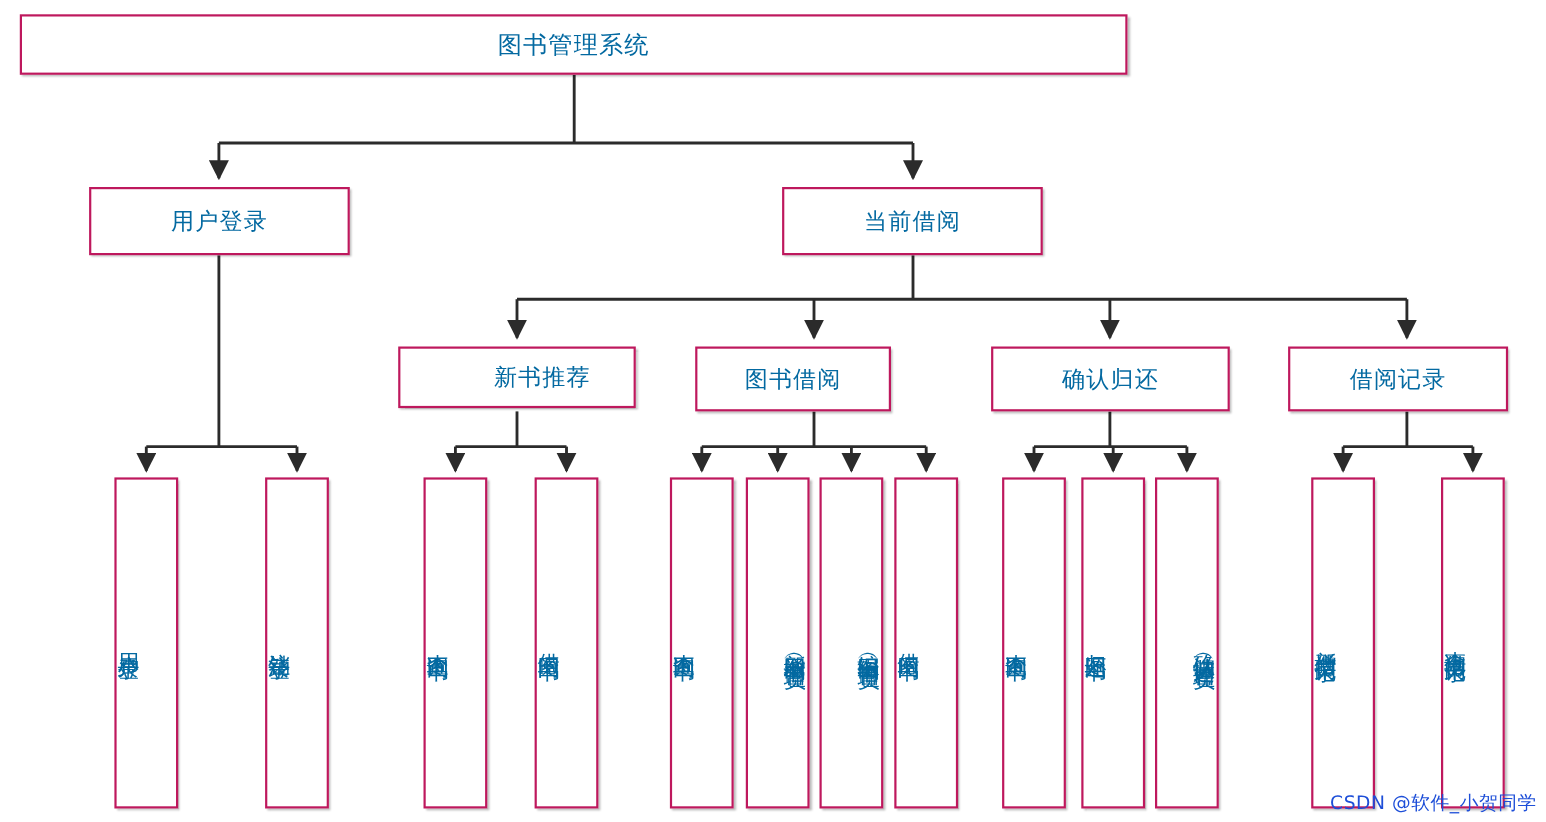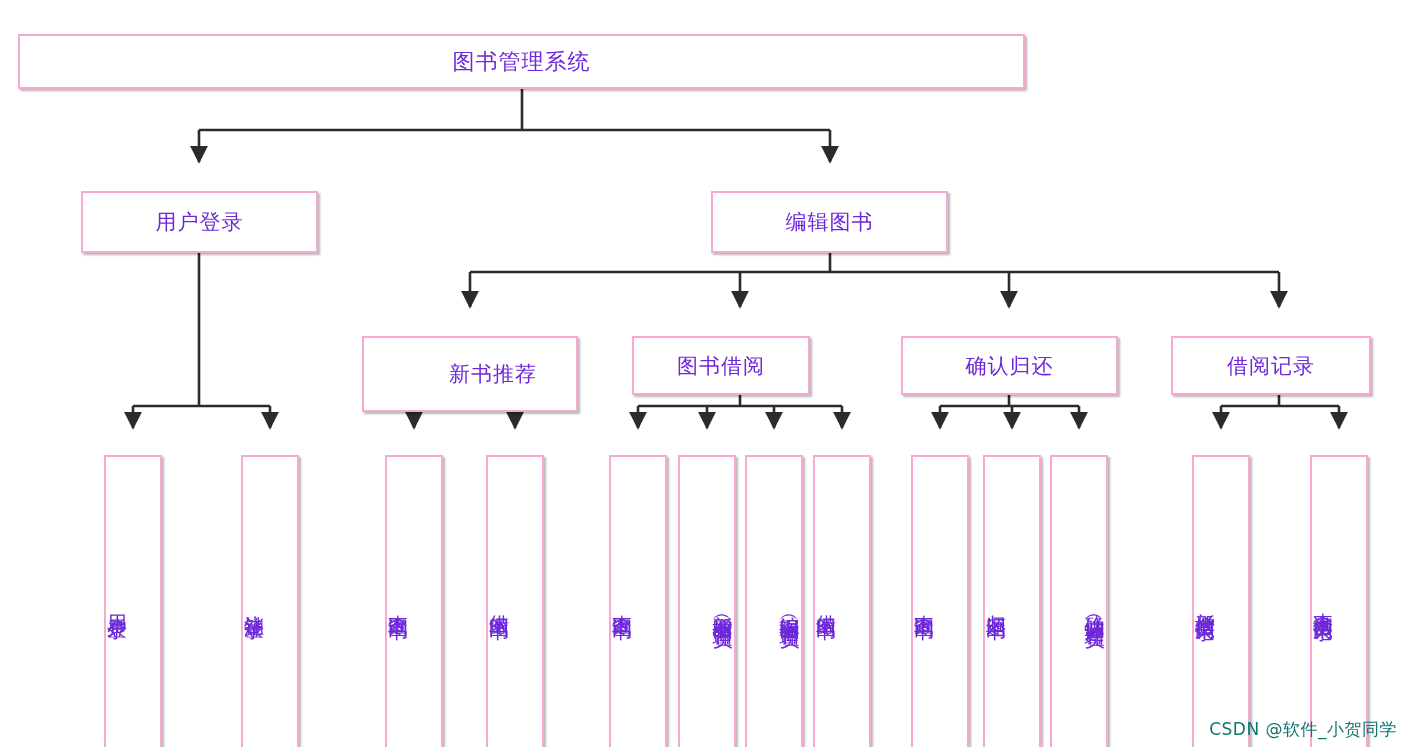--- a/index.html
+++ b/index.html
@@ -9,29 +9,28 @@
     font-family:"DejaVu Sans","Liberation Sans",sans-serif;
     overflow:hidden;
     position:relative;
   }
   #canvas{position:absolute;left:0;top:0;width:1405px;height:747px;}
 
   
   .node{
     position:absolute;
     background:#ffffff;
-    border:2px solid #f9a8d4;
+    border:2px solid #be185d;
     box-sizing:border-box;
     box-shadow:2px 2px 2px rgba(0,0,0,0.28);
     display:flex;
     align-items:center;
     justify-content:center;
-    color:#6d28d9;
+    color:#0369a1;
     letter-spacing:1px;
-    margin-top:21px;
   }
   .node.h{      
     font-size:21px;
   }
   .node.title{
     font-size:22px;
   }
   .node.v{      
     writing-mode:vertical-rl;
     text-orientation:upright;
@@ -49,21 +48,21 @@
   }
 
   
   #wires{position:absolute;left:0;top:0;width:1405px;height:747px;pointer-events:none;}
 
   
   #watermark{
     position:absolute;
     right:8px;bottom:6px;
     font-size:17px;
-    color:#0f766e;
+    color:#1d4ed8;
     letter-spacing:.5px;
     white-space:nowrap;
   }
 </style>
 </head>
 <body>
 
 <div id="canvas">
 
   <svg id="wires" viewBox="0 0 1405 747" xmlns="http://www.w3.org/2000/svg">
@@ -112,23 +111,23 @@
       <path d="M 1279 374 L 1279 406"></path>
       <path d="M 1221 406 L 1339 406"></path>
       <path d="M 1221 406 L 1221 428" marker-end="url(#arw)"></path>
       <path d="M 1339 406 L 1339 428" marker-end="url(#arw)"></path>
     </g>
   </svg>
 
   <div class="node h title" style="left:18px;top:13px;width:1007px;height:55px;">图书管理系统</div>
 
   <div class="node h" style="left:81px;top:170px;width:237px;height:62px;">用户登录</div>
-  <div class="node h" style="left:711px;top:170px;width:237px;height:62px;">编辑图书</div>
+  <div class="node h" style="left:711px;top:170px;width:237px;height:62px;">当前借阅</div>
 
-  <div class="node h" style="left:362px;top:315px;width:216px;height:76px;padding-left:46px;">新书推荐</div>
+  <div class="node h" style="left:362px;top:315px;width:216px;height:56px;padding-left:46px;">新书推荐</div>
   <div class="node h" style="left:632px;top:315px;width:178px;height:59px;">图书借阅</div>
   <div class="node h" style="left:901px;top:315px;width:217px;height:59px;">确认归还</div>
   <div class="node h" style="left:1171px;top:315px;width:200px;height:59px;">借阅记录</div>
 
   <div class="node v" style="left:104px;top:434px;width:58px;height:301px;">用户登录</div>
   <div class="node v" style="left:241px;top:434px;width:58px;height:301px;">注销登录</div>
 
   <div class="node v" style="left:385px;top:434px;width:58px;height:301px;">查询图书</div>
   <div class="node v" style="left:486px;top:434px;width:58px;height:301px;">借阅图书</div>
 

